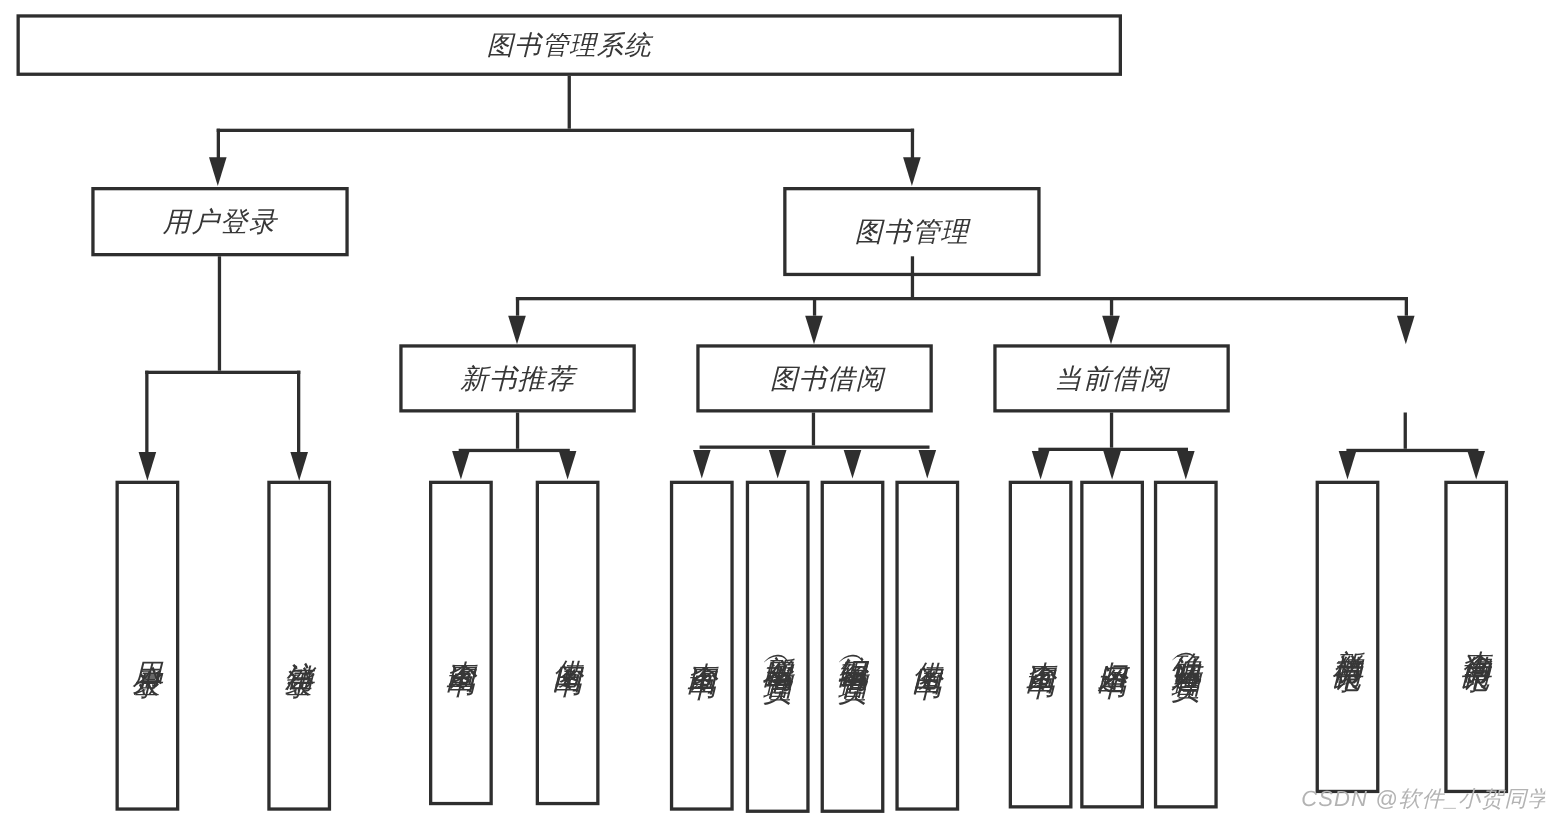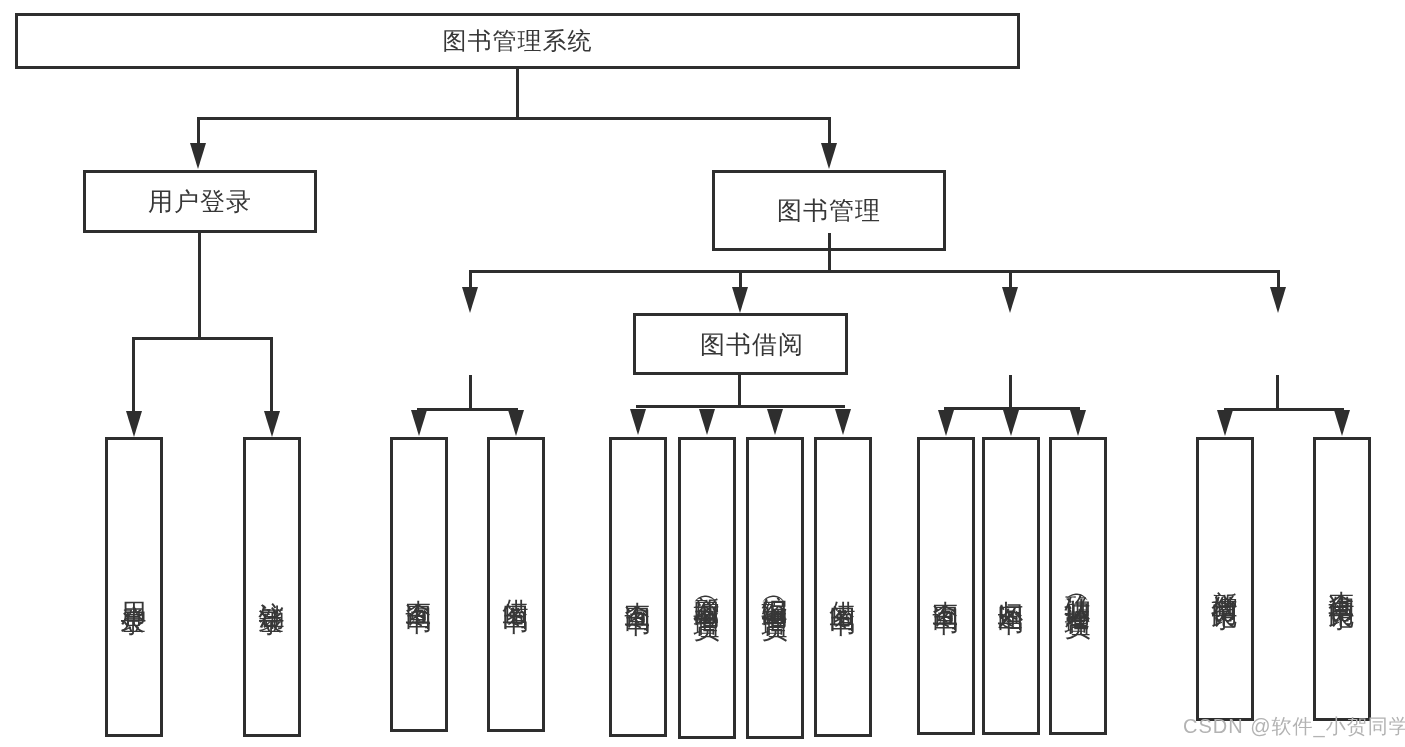--- a/index.html
+++ b/index.html
@@ -3,20 +3,21 @@
 <meta charset="utf-8">
 <style>
   html, body { margin: 0; padding: 0; background: #ffffff; }
   .canvas {
     position: relative;
     width: 1405px;
     height: 747px;
     background: #ffffff;
     font-family: "Liberation Sans", "DejaVu Sans", sans-serif;
     overflow: hidden;
+    font-style: italic;
   }
   .box {
     position: absolute;
     box-sizing: border-box;
     border: 3px solid #2e2e2e;
     background: #ffffff;
     display: flex;
     align-items: center;
     justify-content: center;
     color: #373737;
@@ -83,22 +84,28 @@
   <div class="line" style="left:469px; top:270px; width:811px; height:3px;"></div>
   <div class="line" style="left:469px;  top:270px; width:3px; height:17px;"></div>
   <div class="arrow" style="left:462px;  top:287px;"></div>
   <div class="line" style="left:739px;  top:270px; width:3px; height:17px;"></div>
   <div class="arrow" style="left:732px;  top:287px;"></div>
   <div class="line" style="left:1009px; top:270px; width:3px; height:17px;"></div>
   <div class="arrow" style="left:1002px; top:287px;"></div>
   <div class="line" style="left:1277px; top:270px; width:3px; height:17px;"></div>
   <div class="arrow" style="left:1270px; top:287px;"></div>
 
+  <div class="box" style="left:363px; top:313px; width:215px; height:62px;">
+    <span class="hlabel">新书推荐</span>
+  </div>
   <div class="box" style="left:633px; top:313px; width:215px; height:62px;padding-left:23px;">
     <span class="hlabel">图书借阅</span>
+  </div>
+  <div class="box" style="left:903px; top:313px; width:215px; height:62px;">
+    <span class="hlabel">当前借阅</span>
   </div>
 
   <div class="line" style="left:469px; top:375px; width:3px; height:33px;"></div>
   <div class="line" style="left:417px; top:408px; width:101px; height:3px;"></div>
   <div class="arrow" style="left:411px; top:410px;"></div>
   <div class="arrow" style="left:508px; top:410px;"></div>
 
   <div class="line" style="left:738px; top:375px; width:3px; height:30px;"></div>
   <div class="line" style="left:636px; top:405px; width:209px; height:3px;"></div>
   <div class="arrow" style="left:630px; top:409px;"></div>

